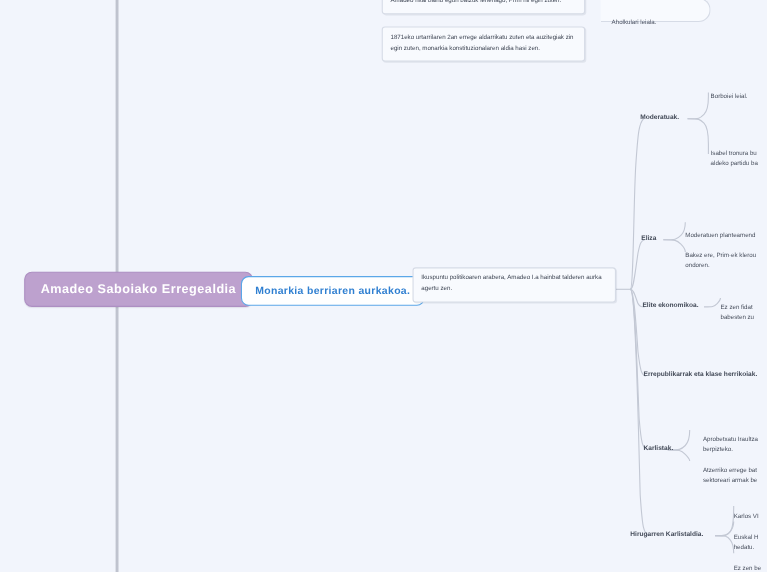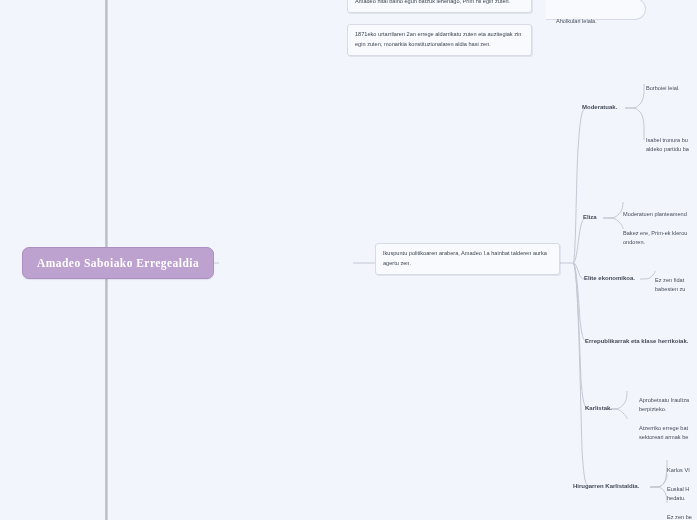--- a/index.html
+++ b/index.html
@@ -35,21 +35,20 @@
     background: #bda1ce;
     border: 1px solid #ad8fc2;
     border-radius: 7px;
     color: #ffffff;
     font-size: 11.5px;
     font-weight: bold;
     letter-spacing: .45px;
     padding: 9px 14px;
     white-space: nowrap;
     box-shadow: 0 1px 1px rgba(70,50,90,.10);
-    font-family: Liberation Serif, serif;
   }
 
   .blue-node {
     background: #ffffff;
     border: 1.6px solid #5ba7e8;
     border-radius: 7px;
     color: #2f7fd1;
     font-size: 9.5px;
     font-weight: bold;
     letter-spacing: .3px;
@@ -127,20 +126,23 @@
       <path d="M650,487 C660,487 661,487 664,491 C667,495 667,500 667,503"></path>
 
       <path d="M548,10 C552,10 554,9 556,6"></path>
     </g>
   </svg>
 
   <div class="node root" style="left:22px; top:247px;">
     <span>Amadeo Saboiako Erregealdia</span>
   </div>
 
+  <div class="node blue-node" style="left:219px; top:251px;">
+    <span>Monarkia berriaren aurkakoa.</span>
+  </div>
 
   <div class="node textbox" style="left:375px; top:243px; width:185px;">
     <span>Ikuspuntu politikoaren arabera, Amadeo I.a hainbat talderen aurka agertu zen.</span>
   </div>
 
   <div class="node textbox" style="left:347px; top:-9px; width:185px;">
     <span>Amadeo hitai baino egun batzuk lehenago, Prim hil egin zuten.</span>
   </div>
 
   <div class="node textbox" style="left:347px; top:24px; width:185px;">

